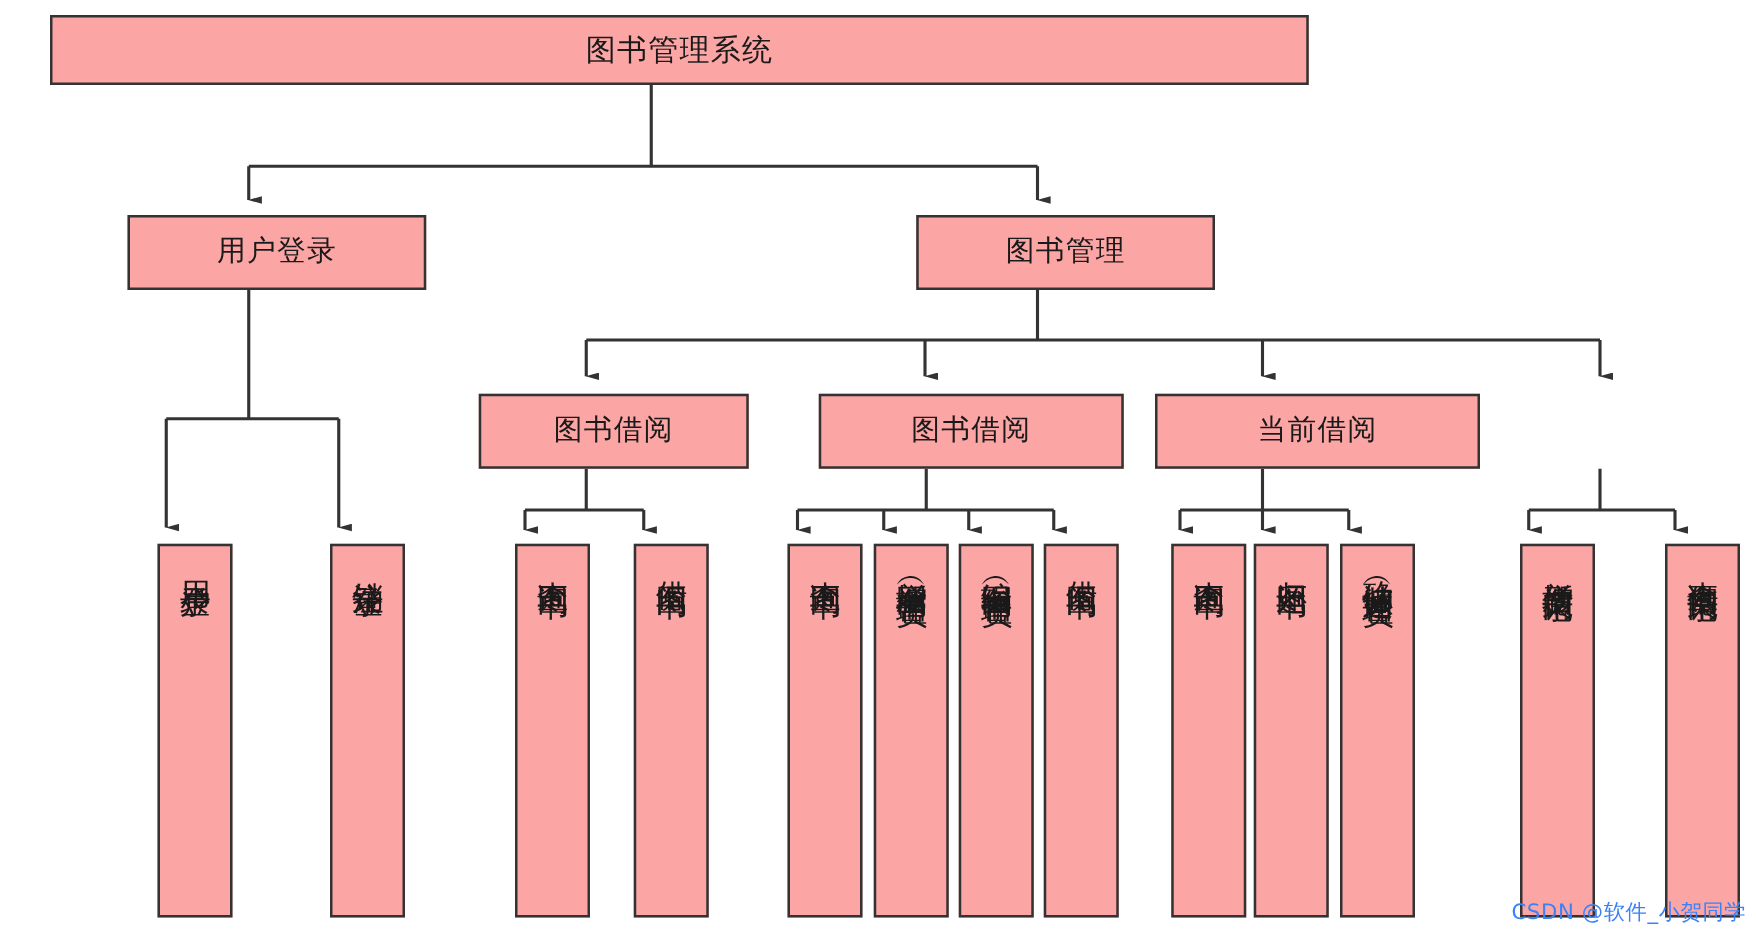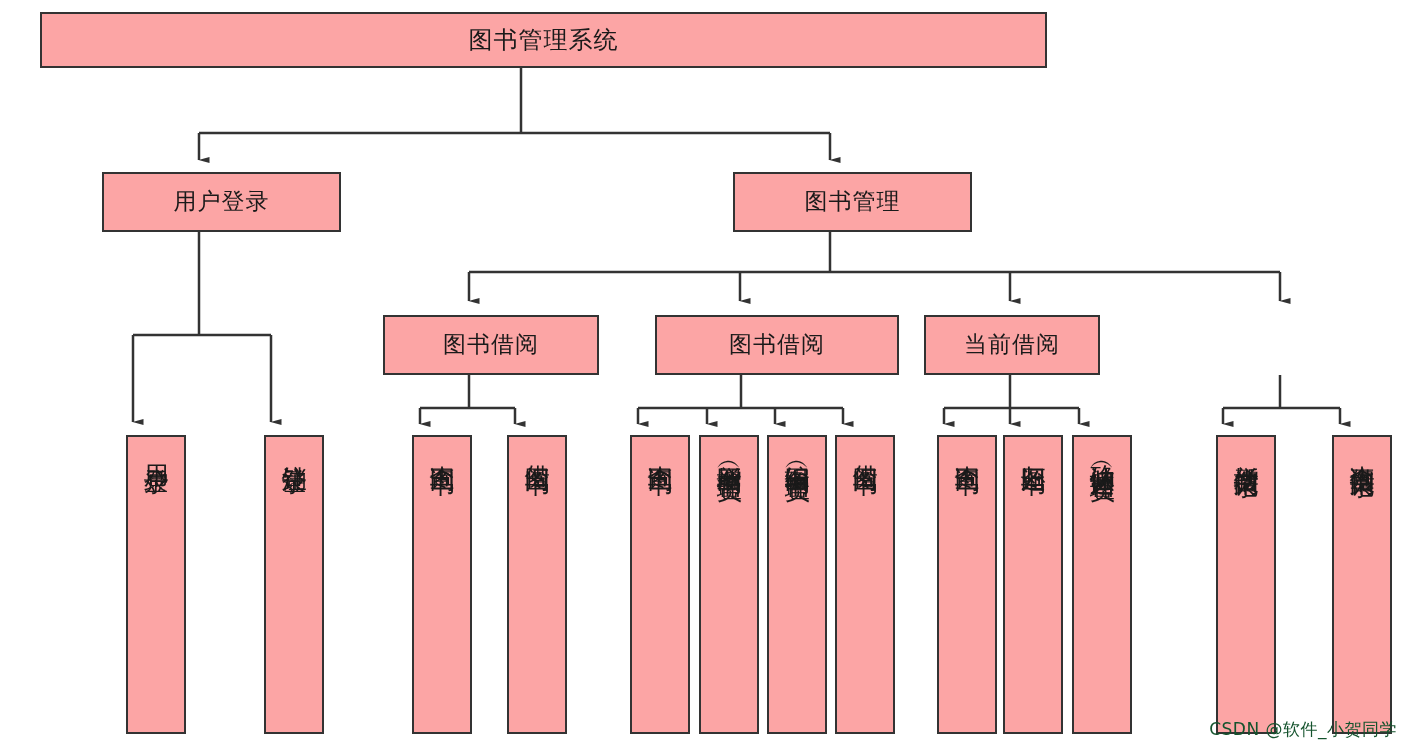--- a/index.html
+++ b/index.html
@@ -36,21 +36,21 @@
     line-height:1.02;
     letter-spacing:2px;
     white-space:normal;
     max-height:282px;
   }
 
   .watermark{
     position:absolute;
     right:8px;bottom:6px;
     font-size:17px;
-    color:#14532d;
+    color:#3b82f6;
     letter-spacing:.5px;
     white-space:nowrap;
     pointer-events:none;
   }
 </style>
 </head>
 <body>
 
 <div id="stage">
 
@@ -114,21 +114,21 @@
   <div class="node h" style="left:711px;top:172px;width:239px;height:60px;">
     <span class="lbl">图书管理</span>
   </div>
 
   <div class="node h" style="left:361px;top:315px;width:216px;height:60px;">
     <span class="lbl">图书借阅</span>
   </div>
   <div class="node h" style="left:633px;top:315px;width:244px;height:60px;">
     <span class="lbl">图书借阅</span>
   </div>
-  <div class="node h" style="left:902px;top:315px;width:176px;height:60px;">
+  <div class="node h" style="left:902px;top:315px;width:260px;height:60px;">
     <span class="lbl">当前借阅</span>
   </div>
 
   <div class="node v" style="left:104px;top:435px;width:60px;height:299px;">
     <span class="lbl">用户登录</span>
   </div>
   <div class="node v" style="left:242px;top:435px;width:60px;height:299px;">
     <span class="lbl">注销登录</span>
   </div>
 

